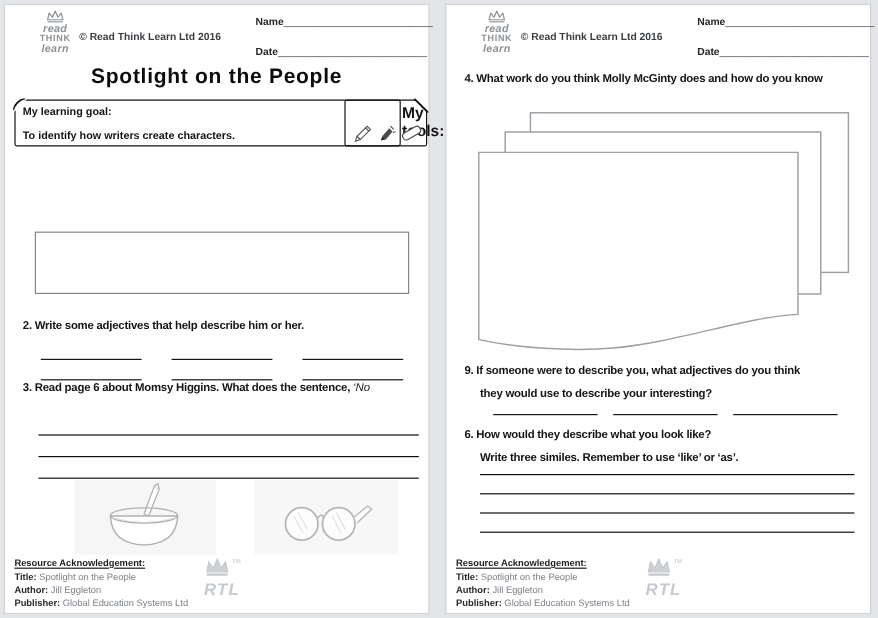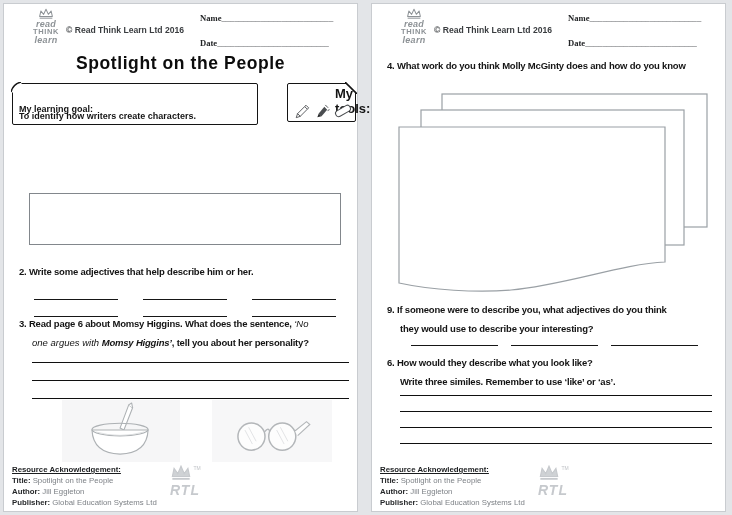--- a/index.html
+++ b/index.html
@@ -16,30 +16,30 @@
   #page1 { left:3px; }
   #page2 { left:371px; }
 
   
   .logo-block { position:absolute; left:22px; top:4px; width:40px; text-align:center;
     color:#8d9296; line-height:8px; }
   .logo-block .crown { display:block; margin:0 auto 1px; }
   .logo-word1, .logo-word3 { font-size:9px; font-style:italic; font-weight:bold; letter-spacing:0.3px; }
   .logo-word2 { font-size:7.5px; font-weight:bold; letter-spacing:0.6px; }
   .copyright { position:absolute; left:62px; top:21px; font-size:8.6px; font-weight:bold; color:#3a3d40; }
-  .nd-row { position:absolute; left:196px; font-size:8.6px; white-space:nowrap;font-family:Liberation Serif, serif; }
+  .nd-row { position:absolute; left:209px; font-size:8.6px; white-space:nowrap; }
   .nd-row.name { top:9px; } .nd-row.date { top:34px; }
   .nd-label { font-weight:bold; color:#232527; }
   .nd-line { color:#3c3f42; letter-spacing:0; }
 
   
   .title { position:absolute; left:0; top:49px; width:100%; text-align:center;
     font-size:17.5px; font-weight:bold; letter-spacing:0.6px; color:#0c0c0c; }
-  .goal-box { position:absolute; left:8px; top:79px; width:246px; height:39px;
-    border:1.6px solid #141414; border-radius:2px; padding:20px 6px; }
+  .goal-box { position:absolute; left:8px; top:79px; width:322px; height:39px;
+    border:1.6px solid #141414; border-radius:2px; padding:4px 6px; }
   .goal-label { font-size:9px; font-weight:bold; }
   .goal-text { font-size:9px; font-weight:bold; position:absolute; left:6px; bottom:3px; white-space:nowrap; }
   .tools-box { position:absolute; left:283px; top:79px; width:69px; height:39px;
     border:1.6px solid #141414; border-radius:2px; padding:2px 5px; }
   .tools-label { font-size:13px; font-weight:bold;padding-left:42px; }
   .tools-icons { position:absolute; left:4px; bottom:2px; display:flex; align-items:flex-end; gap:2px; }
   .corner-cut { position:absolute; top:-1.6px; right:-1.6px; }
   .corner-fold { position:absolute; top:-1.6px; left:-1.6px; }
 
   .intro { position:absolute; left:10px; top:125px; font-size:9.7px; font-style:italic;
@@ -147,21 +147,20 @@
     <span class="wline"></span>
   </div>
   <div class="adj-row r2">
     <span class="wline"></span>
     <span class="wline"></span>
     <span class="wline"></span>
   </div>
 
   <div class="q q3">
     <div><span>3. Read page 6 about Momsy Higgins. What does the sentence, </span><span class="quote-n">‘No</span></div>
-    <div class="ind"><span class="quote-n">one argues with </span><span class="quote-b">Momsy Higgins’</span><span>, tell you about her personality?</span></div>
   </div>
   <div class="ans-lines3">
     <div class="fline"></div>
     <div class="fline"></div>
     <div class="fline"></div>
   </div>
 
   <div class="illus bowl">
     <svg width="92" height="58" viewBox="0 0 92 60">
       <path d="M54 3 L58 6 L49 29 L45 27 Z" fill="#ffffff" stroke="#adb1b4" stroke-width="1.1" stroke-linejoin="round"></path>

